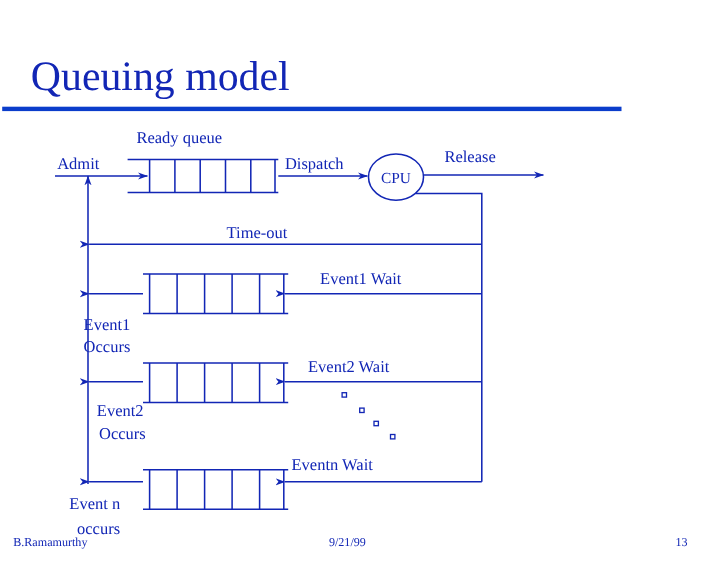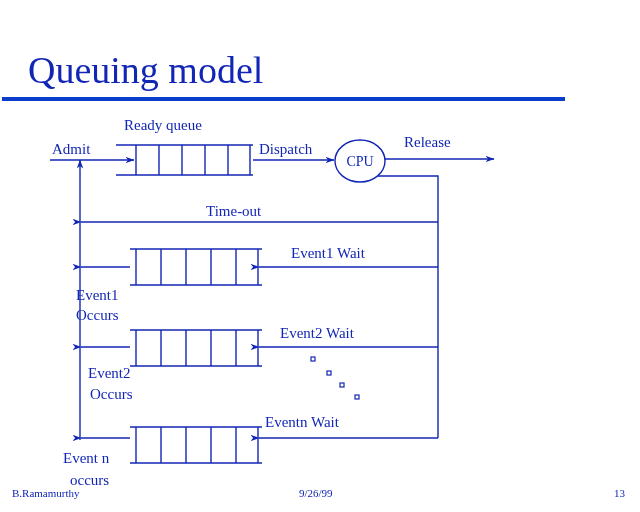--- a/index.html
+++ b/index.html
@@ -189,17 +189,17 @@
     <text class="dg-text" x="265" y="427">Eventn Wait</text>
     <line class="stroke" x1="438" y1="438" x2="259" y2="438" marker-end="url(#ar-l)"></line>
     <line class="stroke" x1="130" y1="438" x2="81" y2="438" marker-end="url(#ar-l)"></line>
     <text class="dg-text" x="63" y="463">Event n</text>
     <text class="dg-text" x="70" y="485">occurs</text>
 
   </svg>
 
   <div id="footer">
     <div class="footer-text" id="footer-author">B.Ramamurthy</div>
-    <div class="footer-text" id="footer-date">9/26/99</div>
+    <div class="footer-text" id="footer-date">9/21/99</div>
     <div class="footer-text" id="footer-page">13</div>
   </div>
 
 </div>
 
 </body></html>

